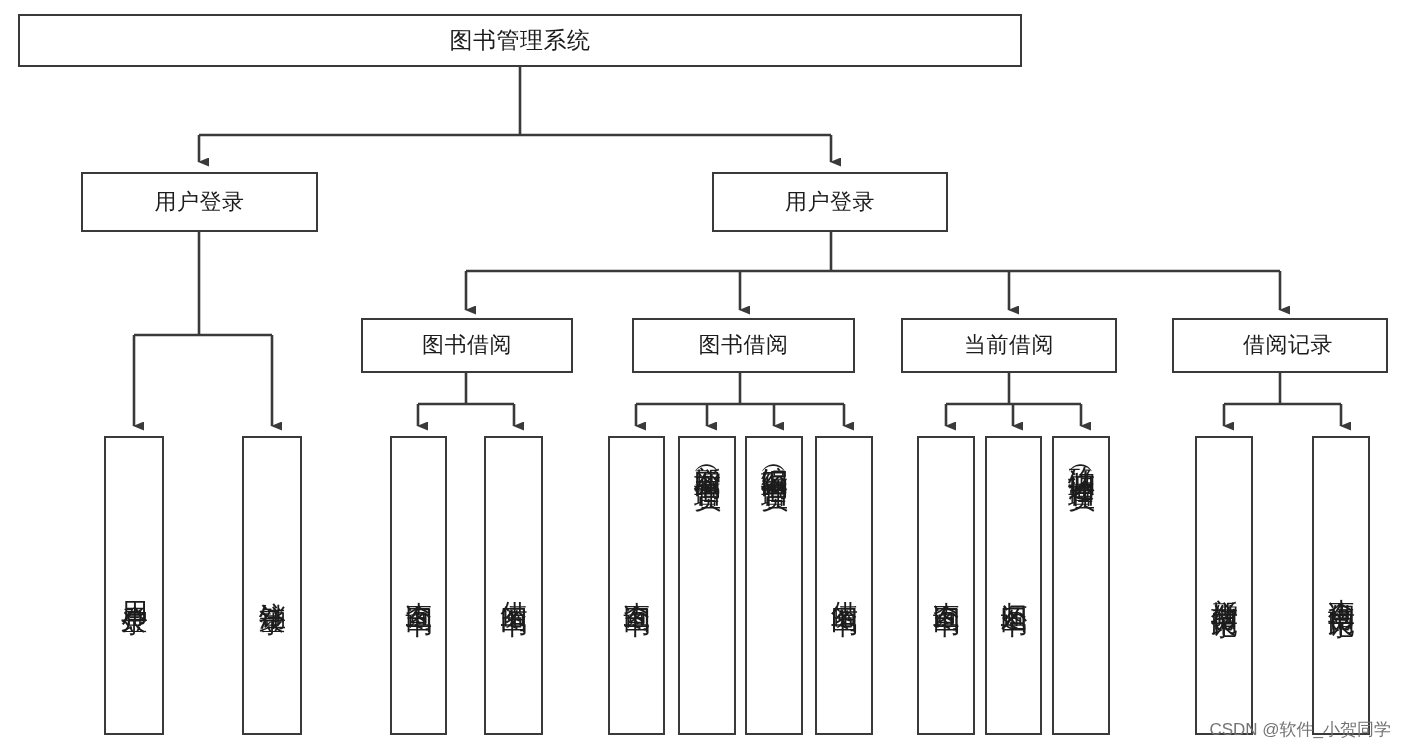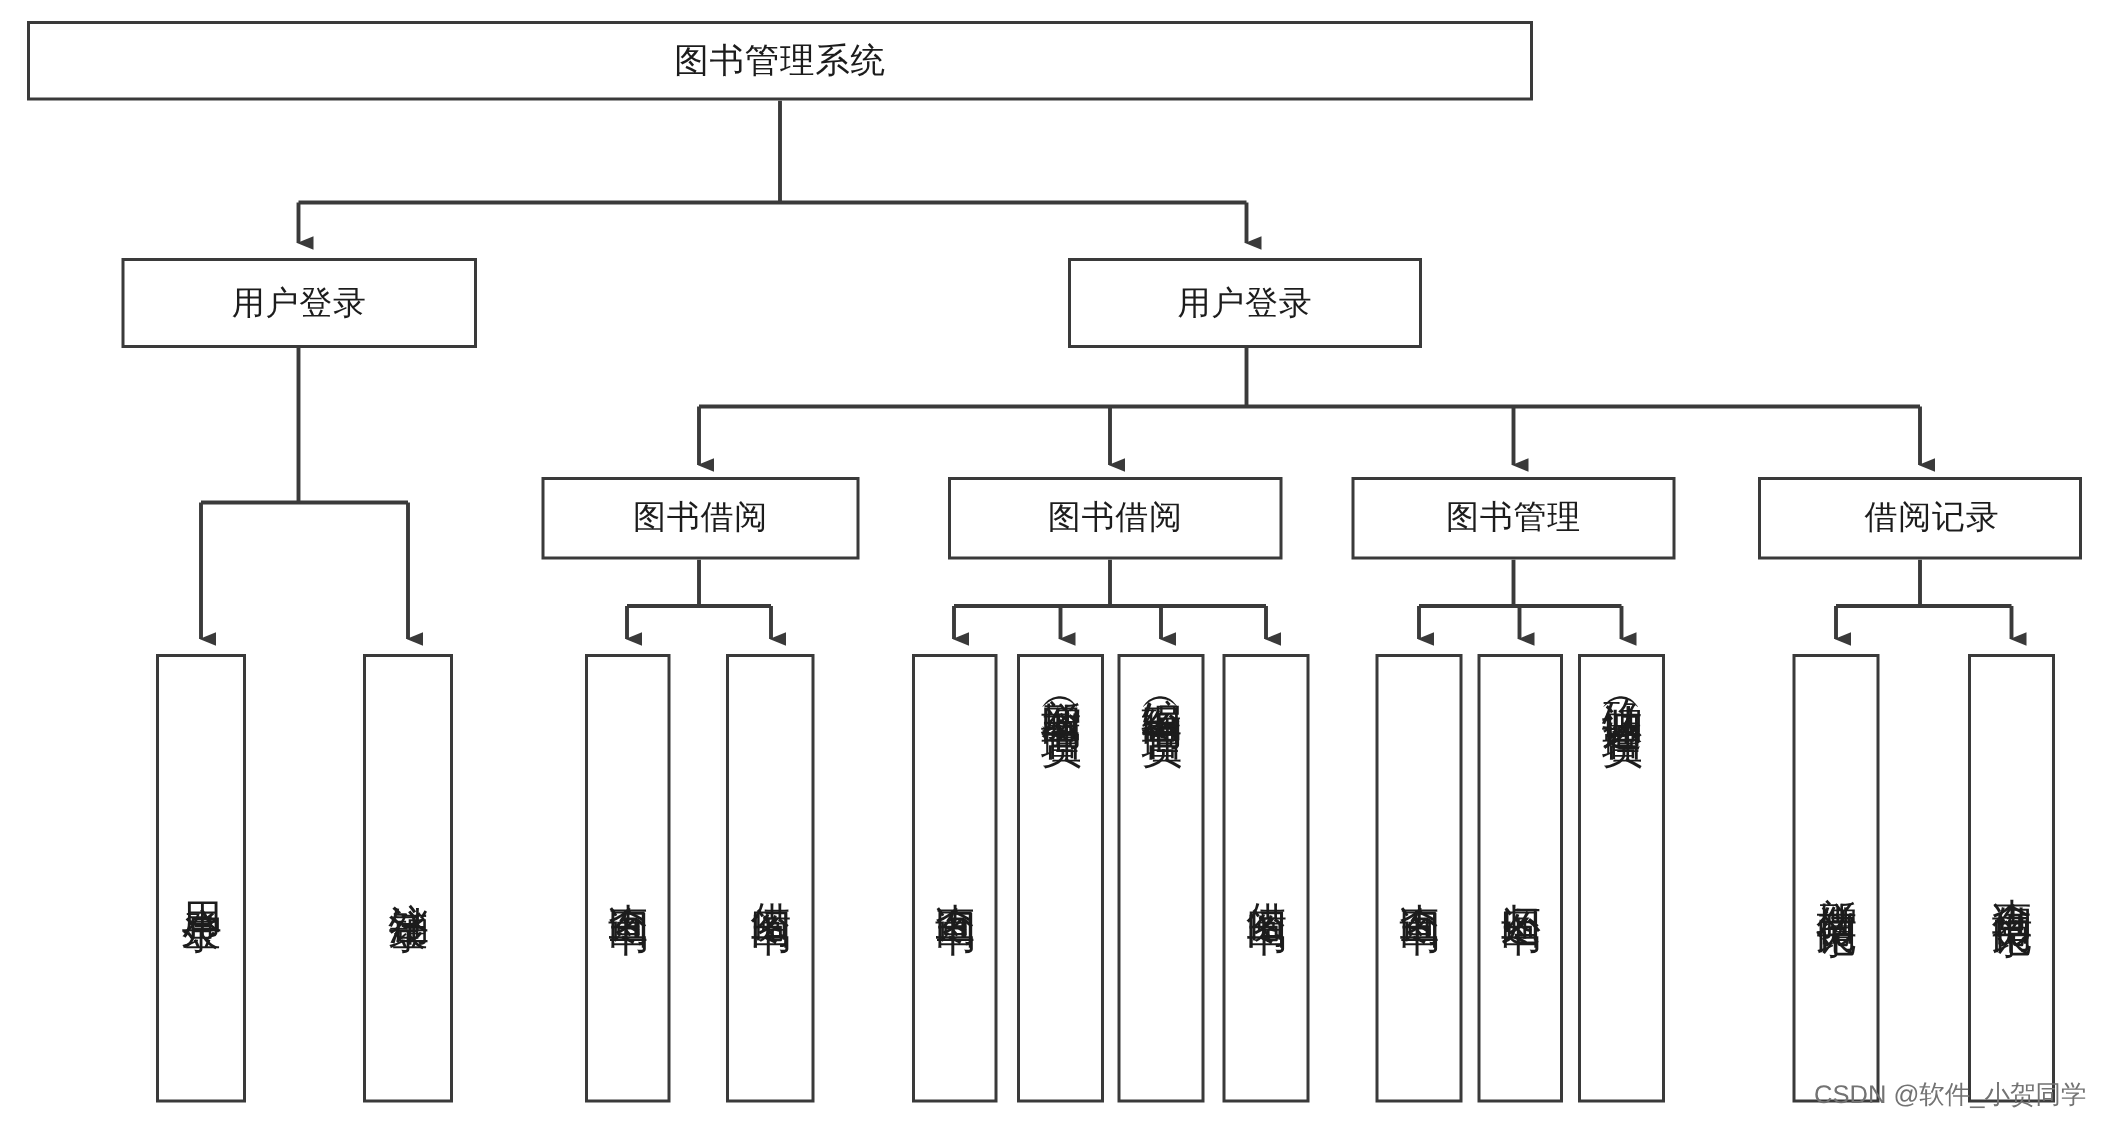--- a/index.html
+++ b/index.html
@@ -149,21 +149,21 @@
 
   <div class="node horiz" style="left:361px; top:318px; width:212px; height:55px;">
     <span class="node-label">图书借阅</span>
   </div>
 
   <div class="node horiz" style="left:632px; top:318px; width:223px; height:55px;">
     <span class="node-label">图书借阅</span>
   </div>
 
   <div class="node horiz" style="left:901px; top:318px; width:216px; height:55px;">
-    <span class="node-label">图书管理</span>
+    <span class="node-label">当前借阅</span>
   </div>
 
   <div class="node horiz" style="left:1172px; top:318px; width:216px; height:55px;padding-left:16px;">
     <span class="node-label">借阅记录</span>
   </div>
 
   <div class="node vert pad-center" style="left:104px; top:436px; width:60px; height:299px;">
     <span class="node-label">用户登录</span>
   </div>
 

